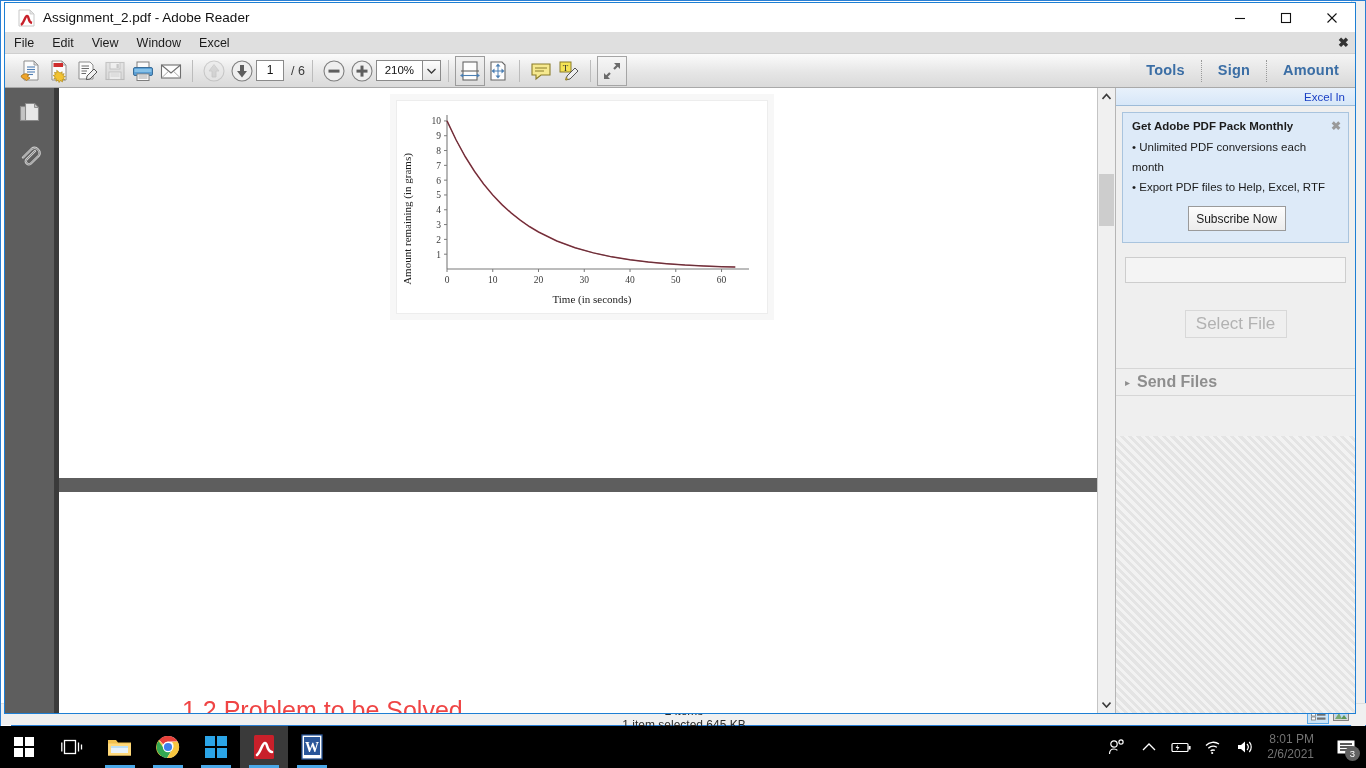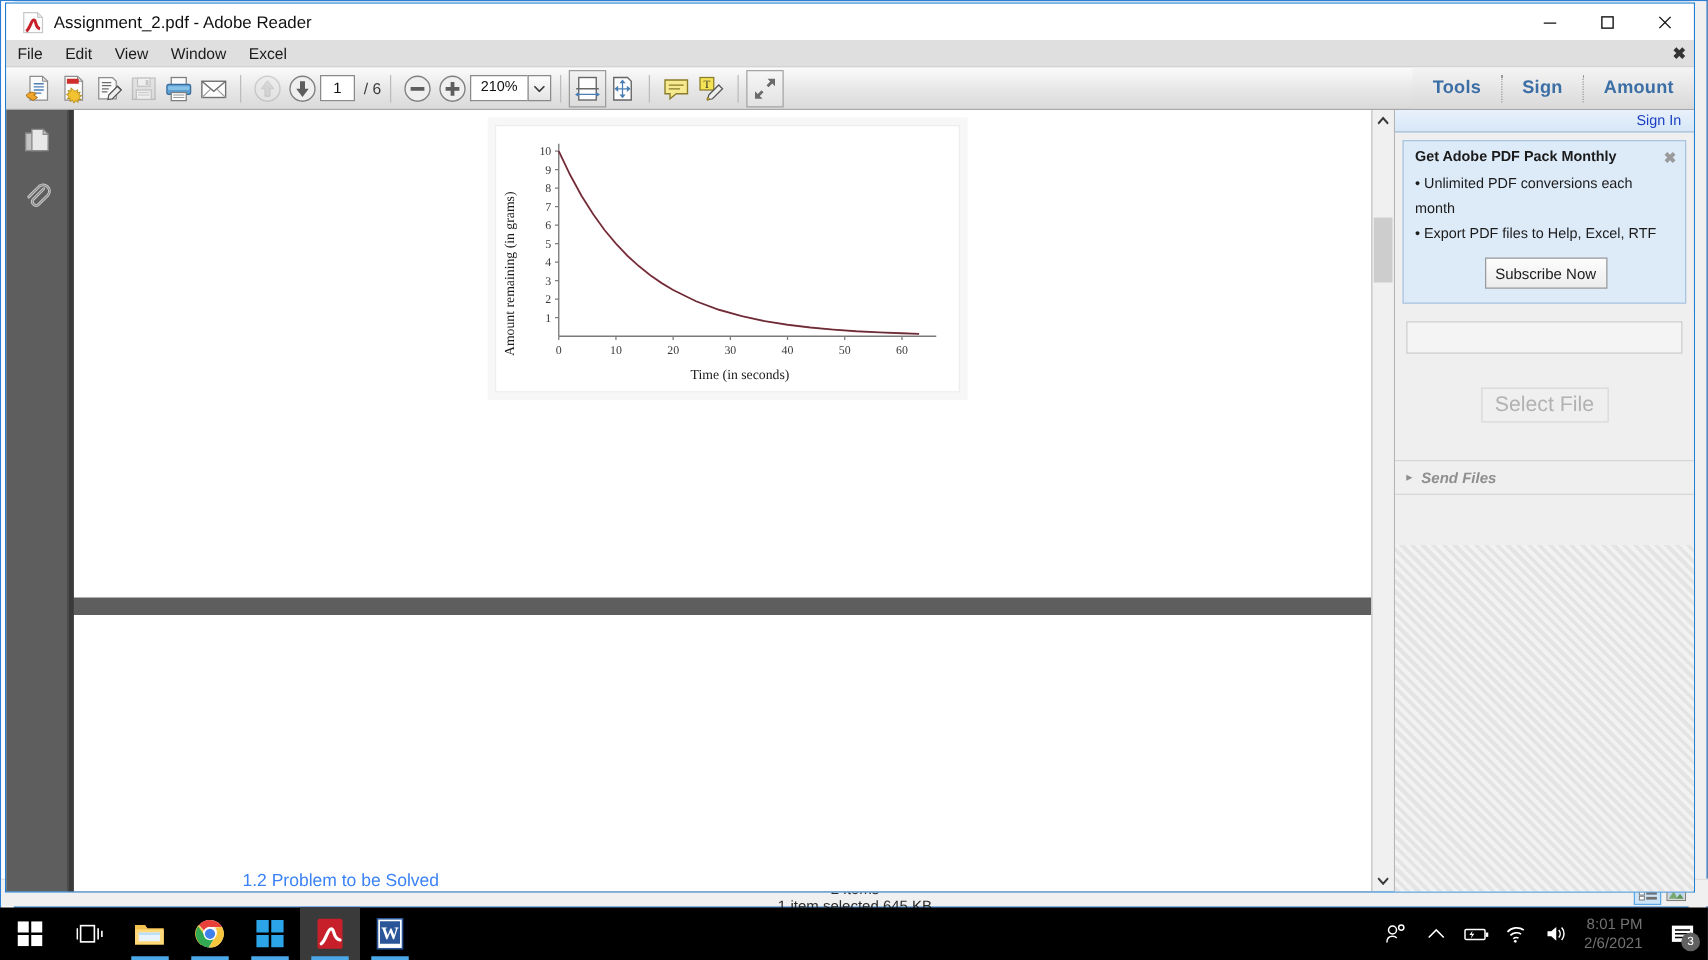--- a/index.html
+++ b/index.html
@@ -121,22 +121,22 @@
   
   #figure {
     position:absolute; left:331px; top:6px; width:384px; height:226px;
     background:#f7f7f7; padding:6px;
   }
   #figure-inner { width:100%; height:100%; background:#ffffff; border:1px solid #ededed; }
   #figure svg { display:block; }
 
   
   #p2-heading {
-    position:absolute; left:135px; top:204px;
-    font-family:"Liberation Sans", sans-serif; font-size:14px; color:#3b82f6;
+    position:absolute; left:123px; top:204px;
+    font-family:"Liberation Sans", sans-serif; font-size:25px; color:#ef4444;
   }
 
   
   #docscroll {
     width:18px; flex:0 0 18px; background:#f0f0f0; border-left:1px solid #c4c4c4;
     position:relative; display:flex; flex-direction:column; align-items:center;
   }
   .sb-arrow { width:17px; height:17px; display:flex; align-items:center; justify-content:center; }
   #sb-thumb { position:absolute; top:86px; left:1px; width:15px; height:52px; background:#cdcdcd; }
 
@@ -168,21 +168,21 @@
   }
   #select-file-btn {
     margin:27px auto 0 auto; display:block; width:102px; height:28px;
     background:#efefef; border:1px solid #d8d8d8; color:#b2b2b2; font-size:17px;
     font-family:"Liberation Sans",sans-serif;
   }
   #send-files-row {
     margin-top:30px; height:28px; border-top:1px solid #d6d6d6; border-bottom:1px solid #d6d6d6;
     display:flex; align-items:center; padding-left:9px; gap:7px; background:#efefef;
   }
-  #send-files-label { font-size:12px; font-weight:bold; color:#8e8e8e;font-style:italic; }
+  #send-files-label { font-size:16px; font-weight:bold; color:#8e8e8e; }
   #panel-hatch {
     position:absolute; left:0; right:0; top:187px; bottom:0;
     background:repeating-linear-gradient(45deg,#e4e4e4 0 3px,#f2f2f2 3px 6px);
   }
 
   
   
   #taskbar {
     position:absolute; left:0; bottom:0; width:1366px; height:42px; background:#000000;
     display:flex; align-items:center;
@@ -543,21 +543,21 @@
       <div id="sb-thumb"></div>
       <div class="sb-arrow" style="position:absolute;bottom:0">
         <svg width="9" height="7" viewBox="0 0 9 7">
             <path d="M0.5 1.5 L4.5 6 L8.5 1.5" fill="none" stroke="#3a3a3a" stroke-width="1.6"></path>
           </svg>
       </div>
     </div>
 
     <div id="rightpanel">
       <div id="signin-bar">
-        <span id="signin-link">Sign In</span>
+        <span id="signin-link">Excel In</span>
       </div>
 
       <div id="promo-card">
         <div id="promo-title">Get Adobe PDF Pack Monthly</div>
         <div id="promo-close">✖</div>
         <div class="promo-line">• Unlimited PDF conversions each</div>
         <div class="promo-line">month</div>
         <div class="promo-line">• Export PDF files to Help, Excel, RTF</div>
         <button id="subscribe-btn">Subscribe Now</button>
       </div>

